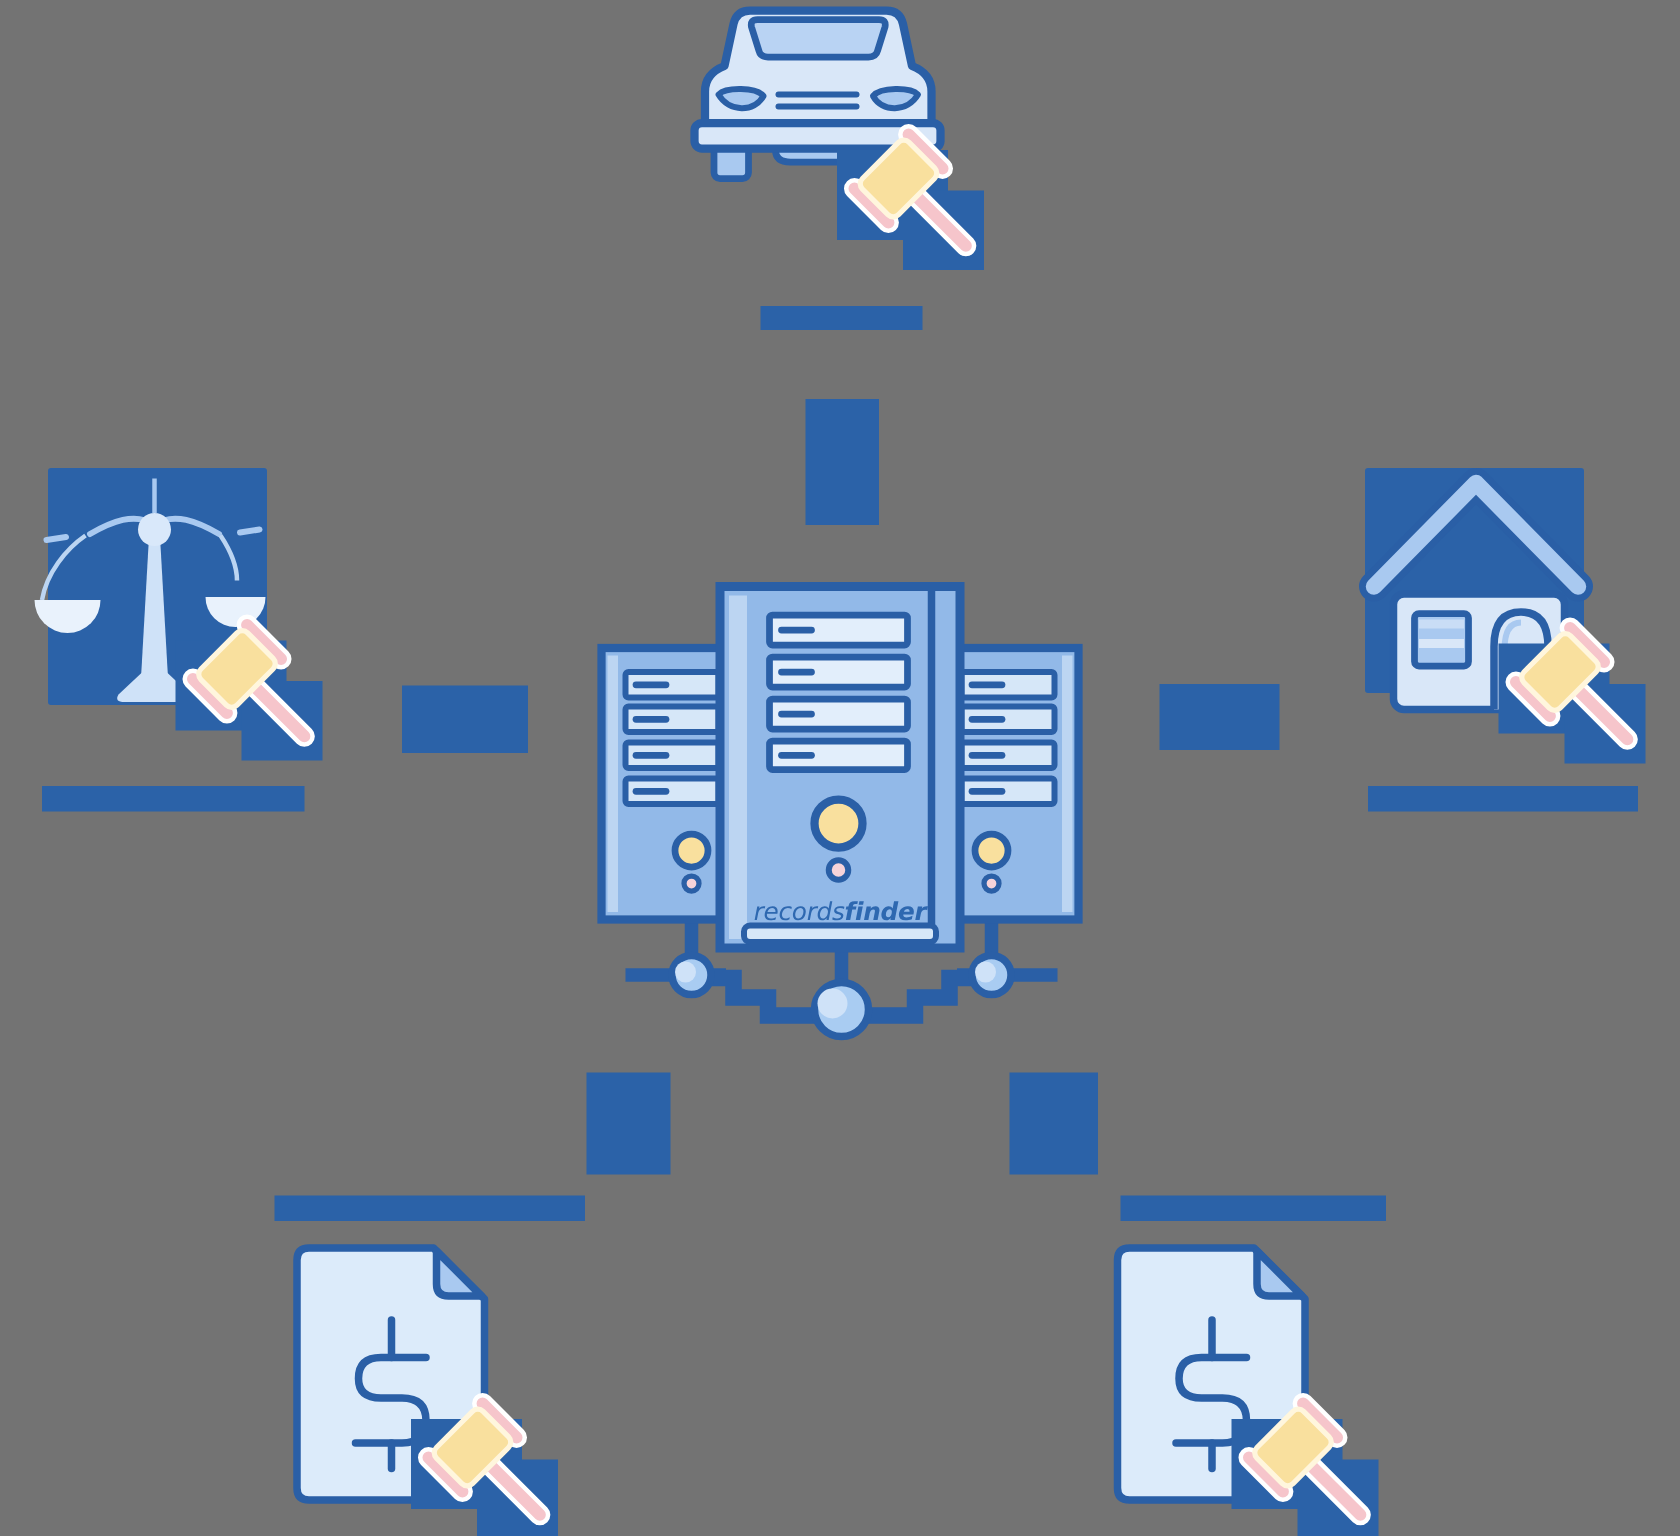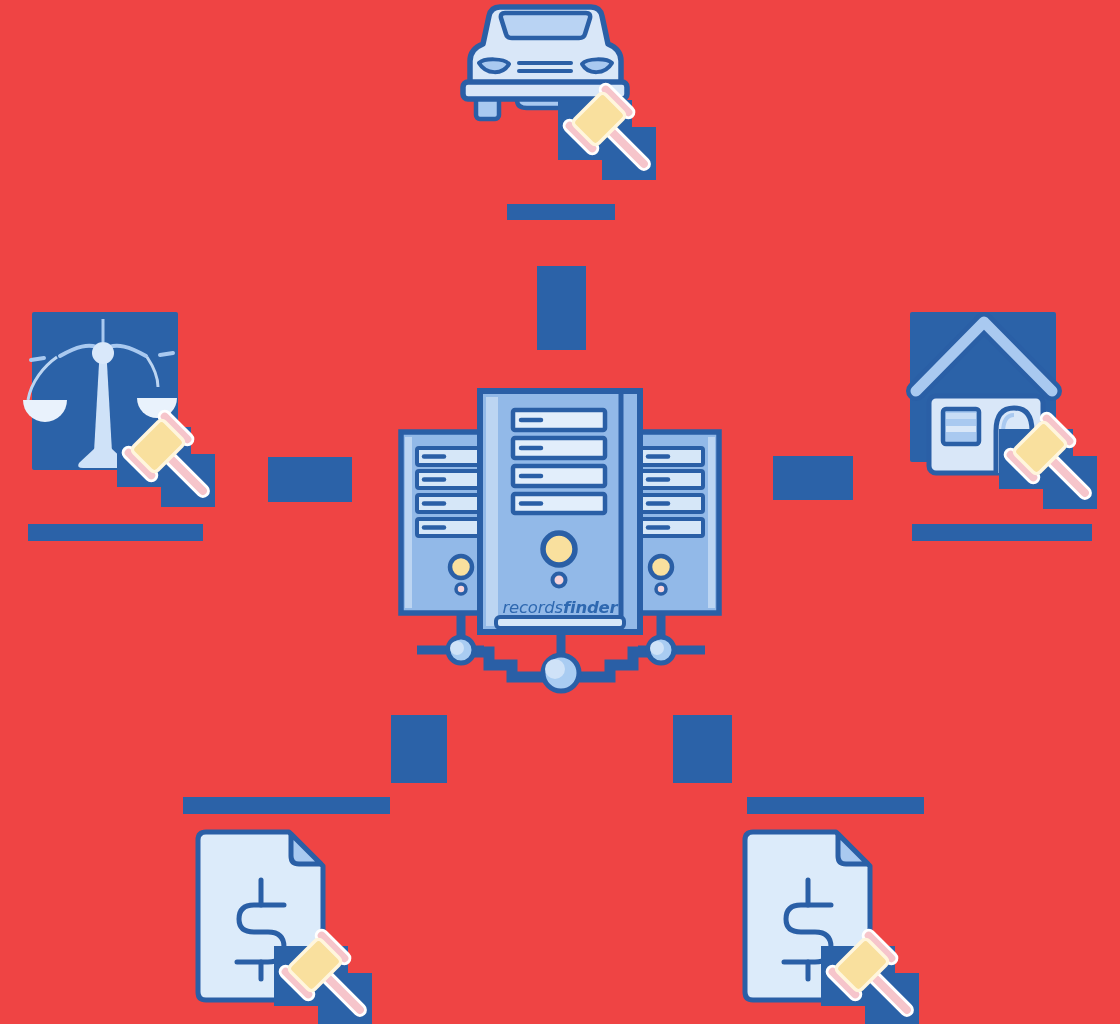--- a/index.html
+++ b/index.html
@@ -1,19 +1,19 @@
 <!DOCTYPE html>
 <html><head>
 <meta charset="utf-8">
 <style>
   html,body{margin:0;padding:0;background:#ffffff;}
   .stage{
     position:relative;
     width:1120px;height:1024px;
-    background:#ef4444;
+    background:#737373;
     font-family:"DejaVu Sans", sans-serif;
     overflow:hidden;
   }
   svg{display:block;}
   .wordmark{
     font-family:"DejaVu Sans", sans-serif;
     font-style:italic;
     font-size:16.5px;
     letter-spacing:-0.2px;
   }

